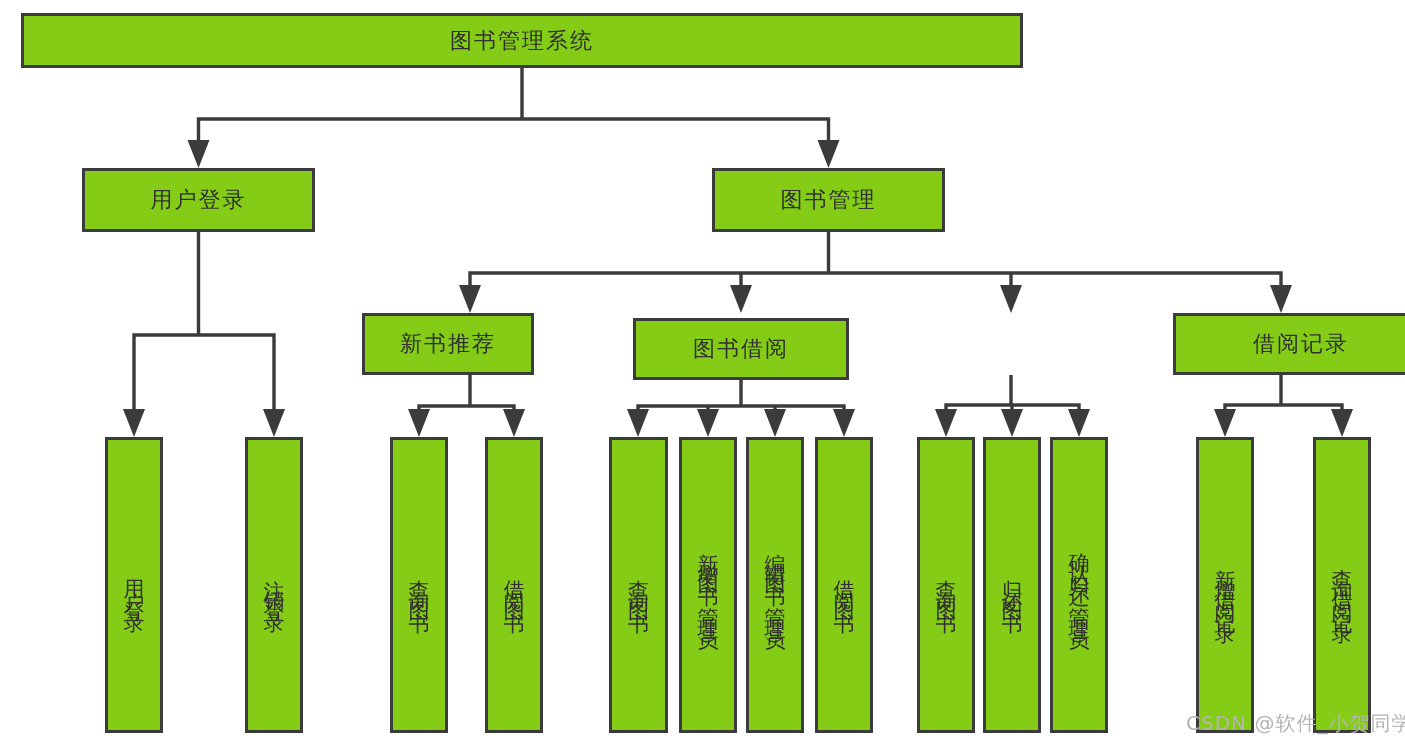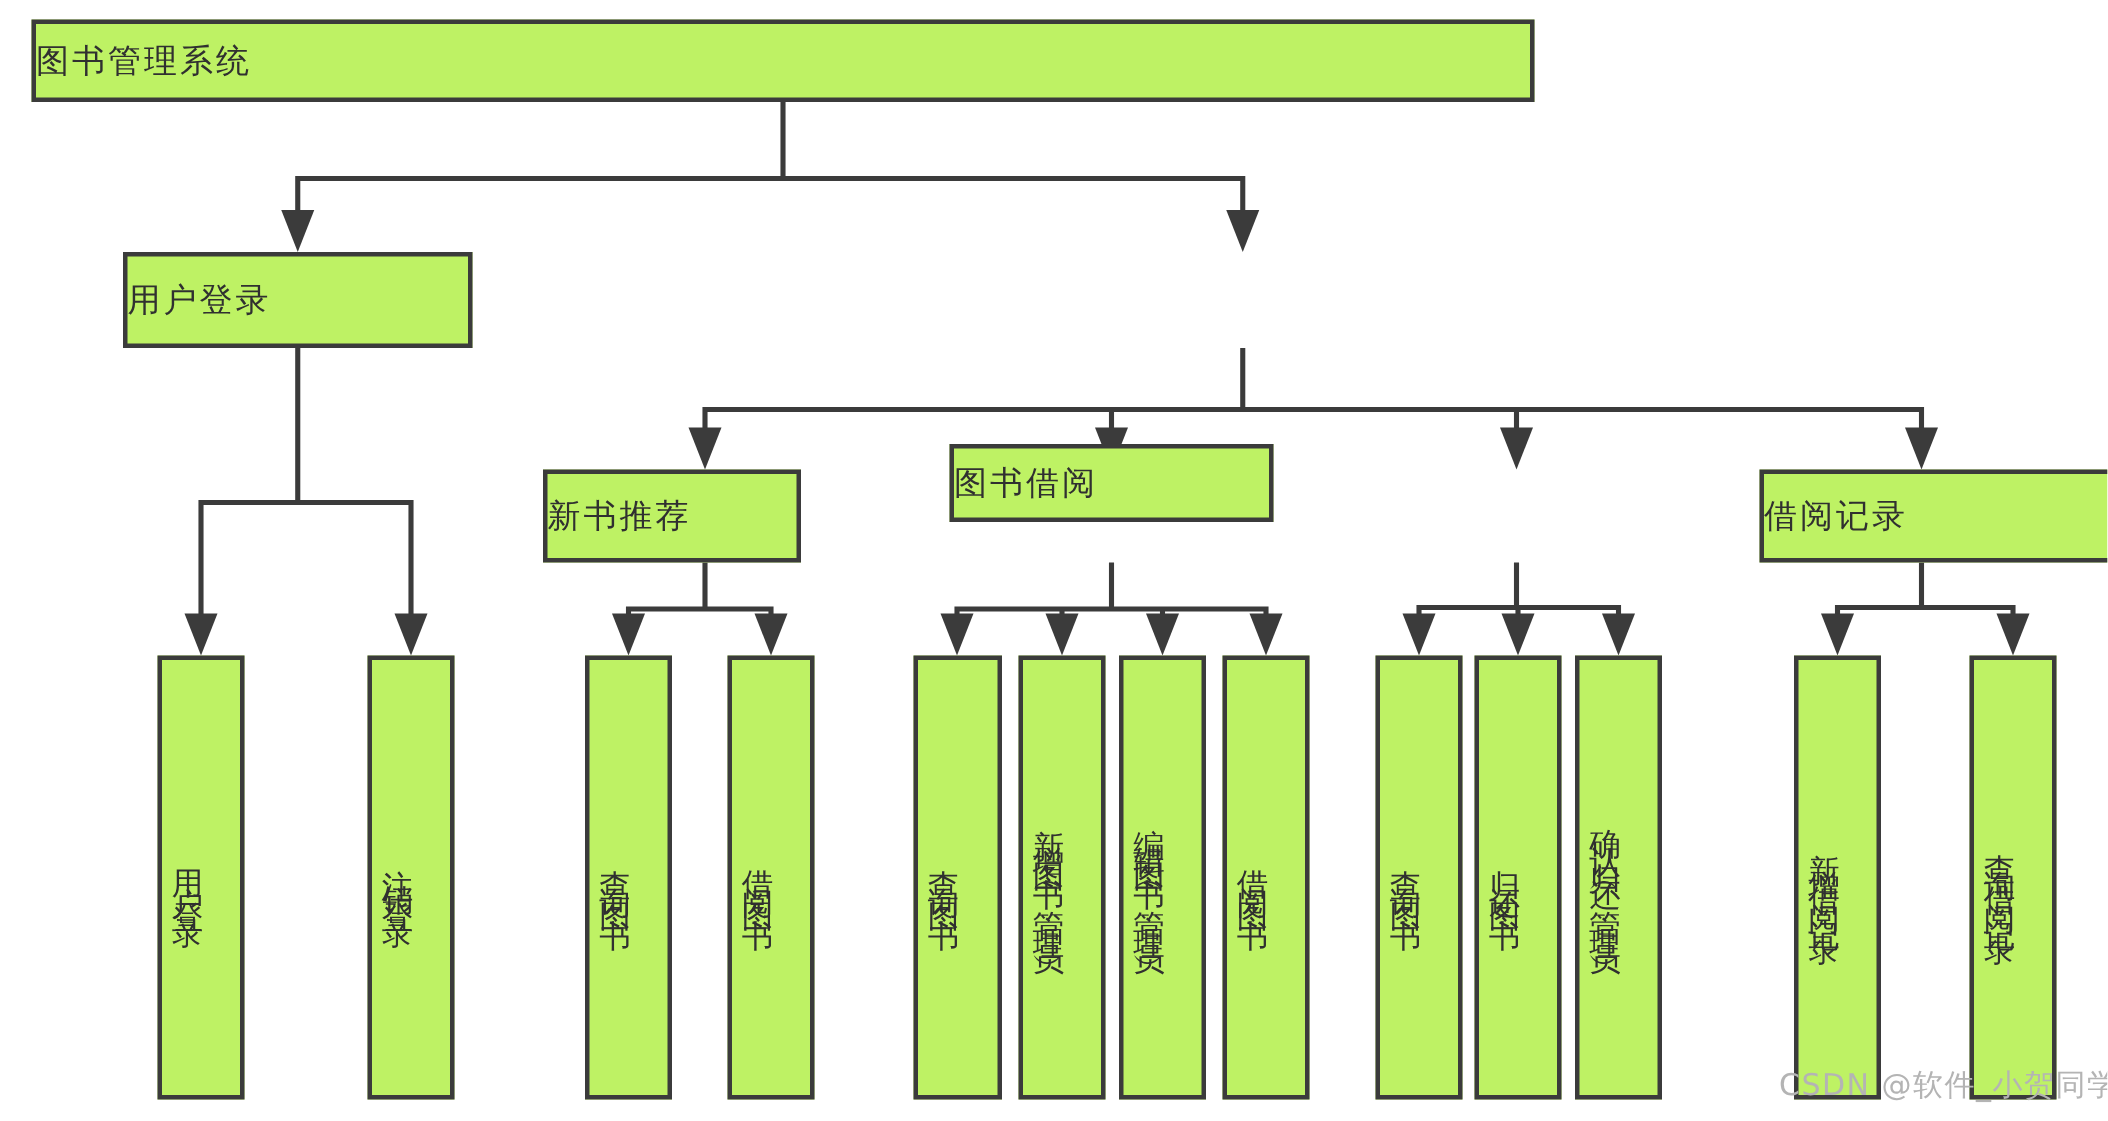--- a/index.html
+++ b/index.html
@@ -8,26 +8,25 @@
     width:1405px;height:747px;
     background:#ffffff;
     font-family:"DejaVu Sans",sans-serif;
     overflow:hidden;
   }
   .connectors{position:absolute;left:0;top:0;}
   .node{
     position:absolute;
     box-sizing:border-box;
     border:3px solid #3b3b3b;
-    background:#bef264;
+    background:#84cc16;
     display:flex;
     align-items:center;
-    justify-content:flex-start;
+    justify-content:center;
     color:#303030;
-    font-family:Liberation Mono, monospace;
   }
   .h .label{
     font-size:22px;
     letter-spacing:2px;
     white-space:nowrap;
   }
   .v .label{
     writing-mode:vertical-rl;
     font-size:21px;
     letter-spacing:11px;
@@ -98,25 +97,28 @@
     </g>
   </svg>
 
   <div class="node h" style="left:21px;top:13px;width:1002px;height:55px;">
     <span class="label">图书管理系统</span>
   </div>
 
   <div class="node h" style="left:82px;top:168px;width:233px;height:64px;">
     <span class="label">用户登录</span>
   </div>
+  <div class="node h" style="left:712px;top:168px;width:233px;height:64px;">
+    <span class="label">图书管理</span>
+  </div>
 
   <div class="node h" style="left:362px;top:313px;width:172px;height:62px;">
     <span class="label">新书推荐</span>
   </div>
-  <div class="node h" style="left:633px;top:296px;width:216px;height:52px;">
+  <div class="node h" style="left:633px;top:318px;width:216px;height:62px;">
     <span class="label">图书借阅</span>
   </div>
   <div class="node h" style="left:1173px;top:313px;width:256px;height:62px;">
     <span class="label">借阅记录</span>
   </div>
 
   <div class="node v" style="left:105px;top:437px;width:58px;height:296px;">
     <span class="label">用户登录</span>
   </div>
   <div class="node v" style="left:245px;top:437px;width:58px;height:296px;">

